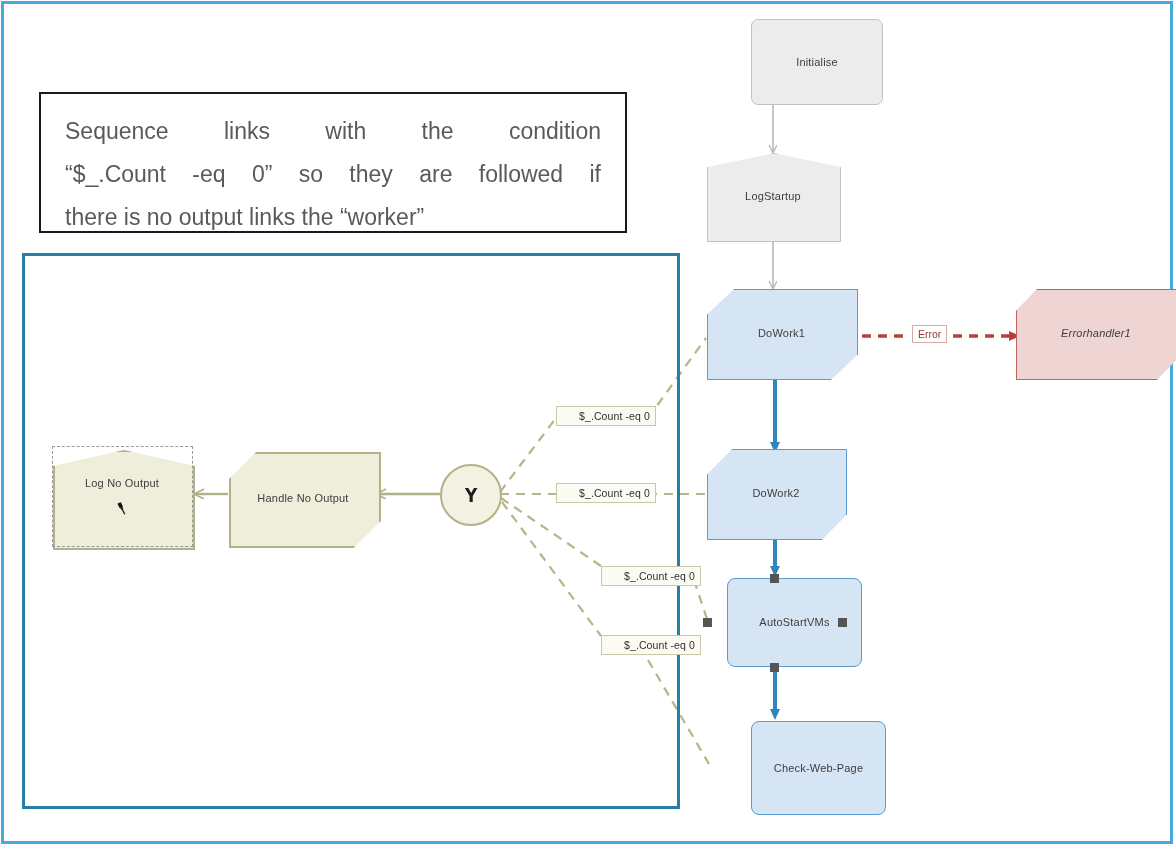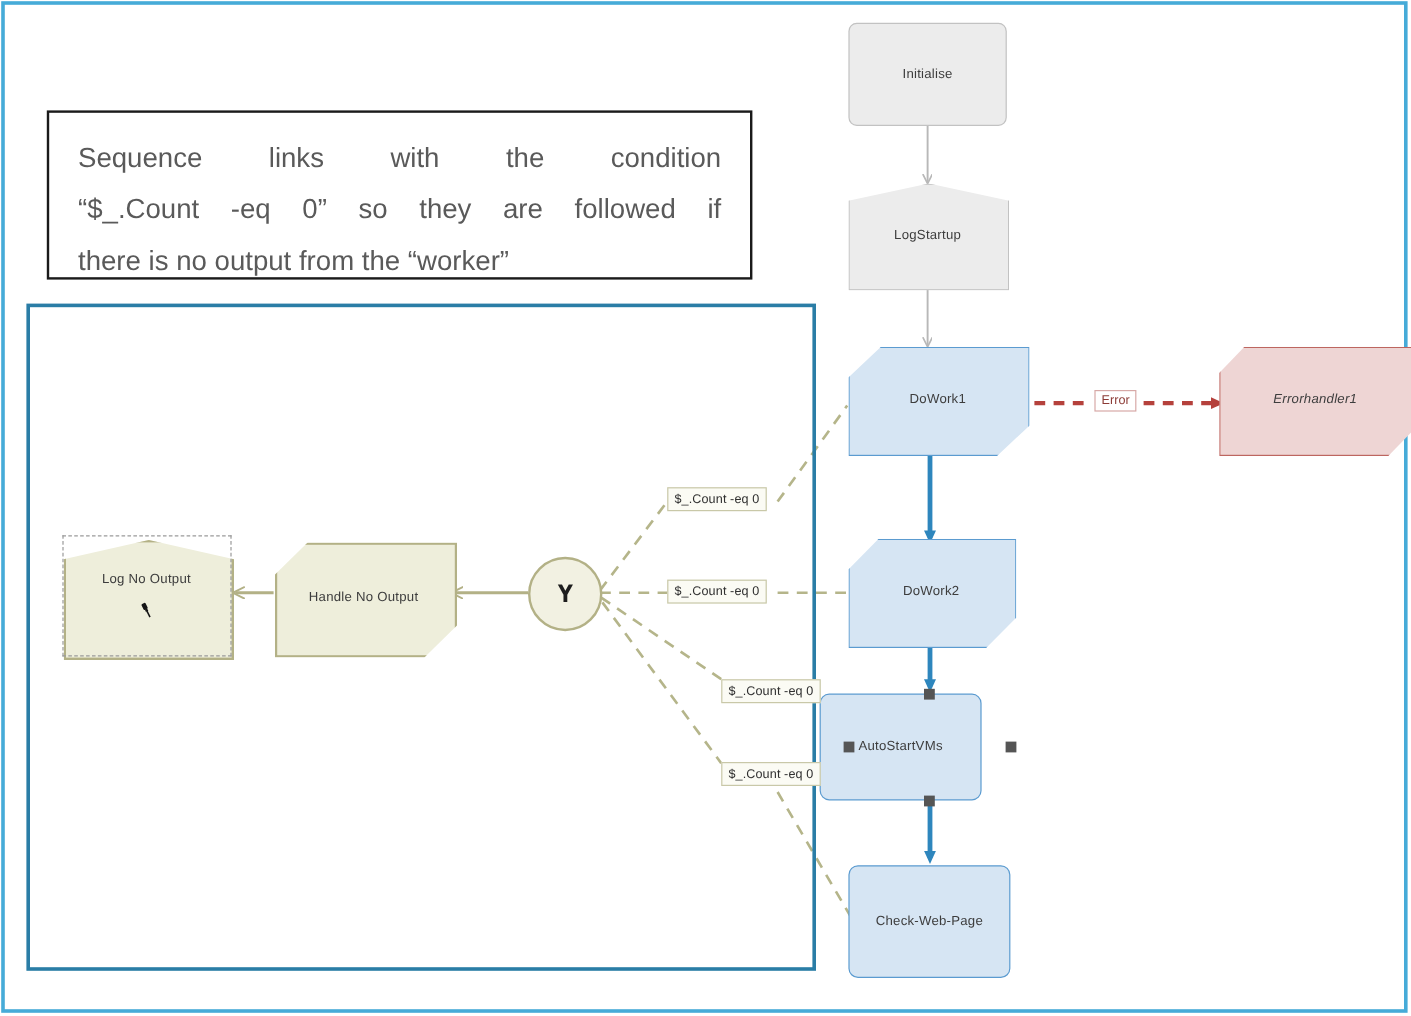--- a/index.html
+++ b/index.html
@@ -42,20 +42,21 @@
     box-sizing:border-box;
     display:flex;
     align-items:center;
     justify-content:center;
     text-align:center;
     z-index:4;
     font-size:11px;
     color:#3d3d3d;
     letter-spacing:.2px;
     line-height:1.15;
+    margin-left:44px;
   }
   .node .lbl{pointer-events:none;}
 
   
   .n-gray{
     background:#ececec;
     border:1px solid #c2c2c2;
   }
   .n-gray.rounded{border-radius:7px;}
 
@@ -137,21 +138,21 @@
     pointer-events:none;
   }
 
   
   .cond-label{
     position:absolute;
     background:#fbfbf4;
     border:1px solid #c9c8a8;
     font-size:10.5px;
     color:#2f2f2f;
-    padding:3px 5px 3px 5px;
+    padding:3px 5px 3px 22px;
     white-space:nowrap;
     z-index:5;
     letter-spacing:.1px;
     box-sizing:border-box;
   }
   .err-label{
     position:absolute;
     background:#ffffff;
     border:1px solid #d7a9a7;
     font-size:10.5px;
@@ -331,17 +332,17 @@
   </div>
 
   
   
 
   
   <div id="callout">
     <div class="ctext">
       <div>Sequence links with the condition</div>
       <div>“$_.Count -eq 0” so they are followed if</div>
-      <div class="l3">there is no output from the “worker”</div>
+      <div class="l3">there is no output links the “worker”</div>
     </div>
   </div>
 
 </div>
 
 </body></html>

